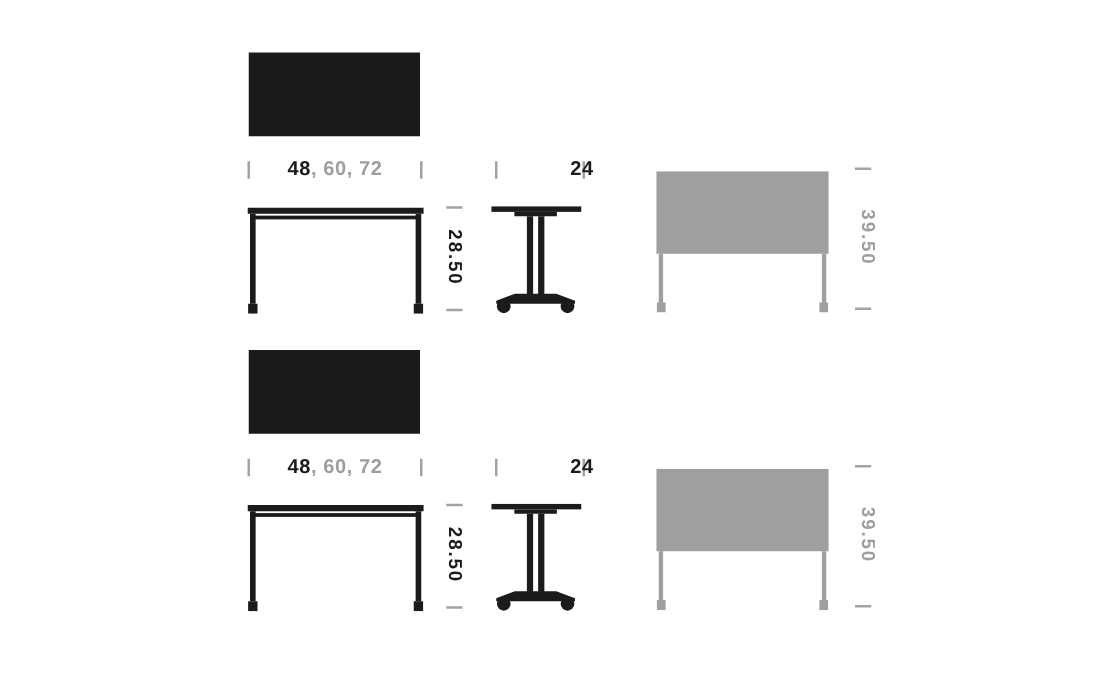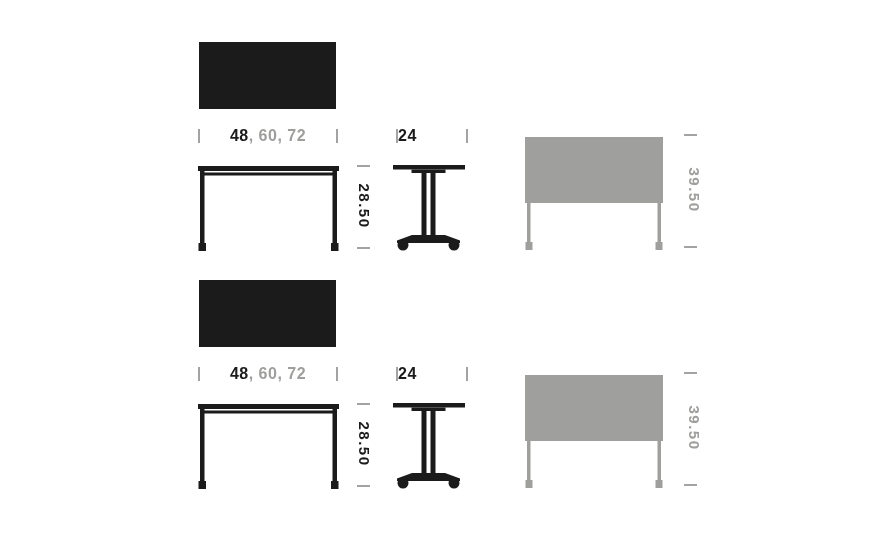--- a/index.html
+++ b/index.html
@@ -30,21 +30,21 @@
   .tick.v{width:1.5px;height:14px;}
   .tick.h{width:13px;height:1.5px;}
 
   .h-label{
     position:absolute;top:85px;height:18px;line-height:18px;
     text-align:center;font-size:16px;font-weight:700;
     color:var(--dim-primary,#1b1b1b);letter-spacing:.5px;white-space:nowrap;
   }
   .h-label .secondary{color:var(--dim-secondary,#9e9e9c);}
   .width-label{left:199px;width:138px;}
-  .depth-label{left:372px;width:71px;}
+  .depth-label{left:404px;width:71px;text-align:right;}
 
   .rot-label{
     position:absolute;
     transform:translate(-50%,-50%) rotate(90deg);
     font-size:15px;font-weight:700;letter-spacing:1.5px;white-space:nowrap;
   }
   .rot-black{color:var(--dim-primary,#1b1b1b);}
   .rot-gray{color:var(--dim-secondary,#9e9e9c);font-weight:700;}
 </style>
 </head>

